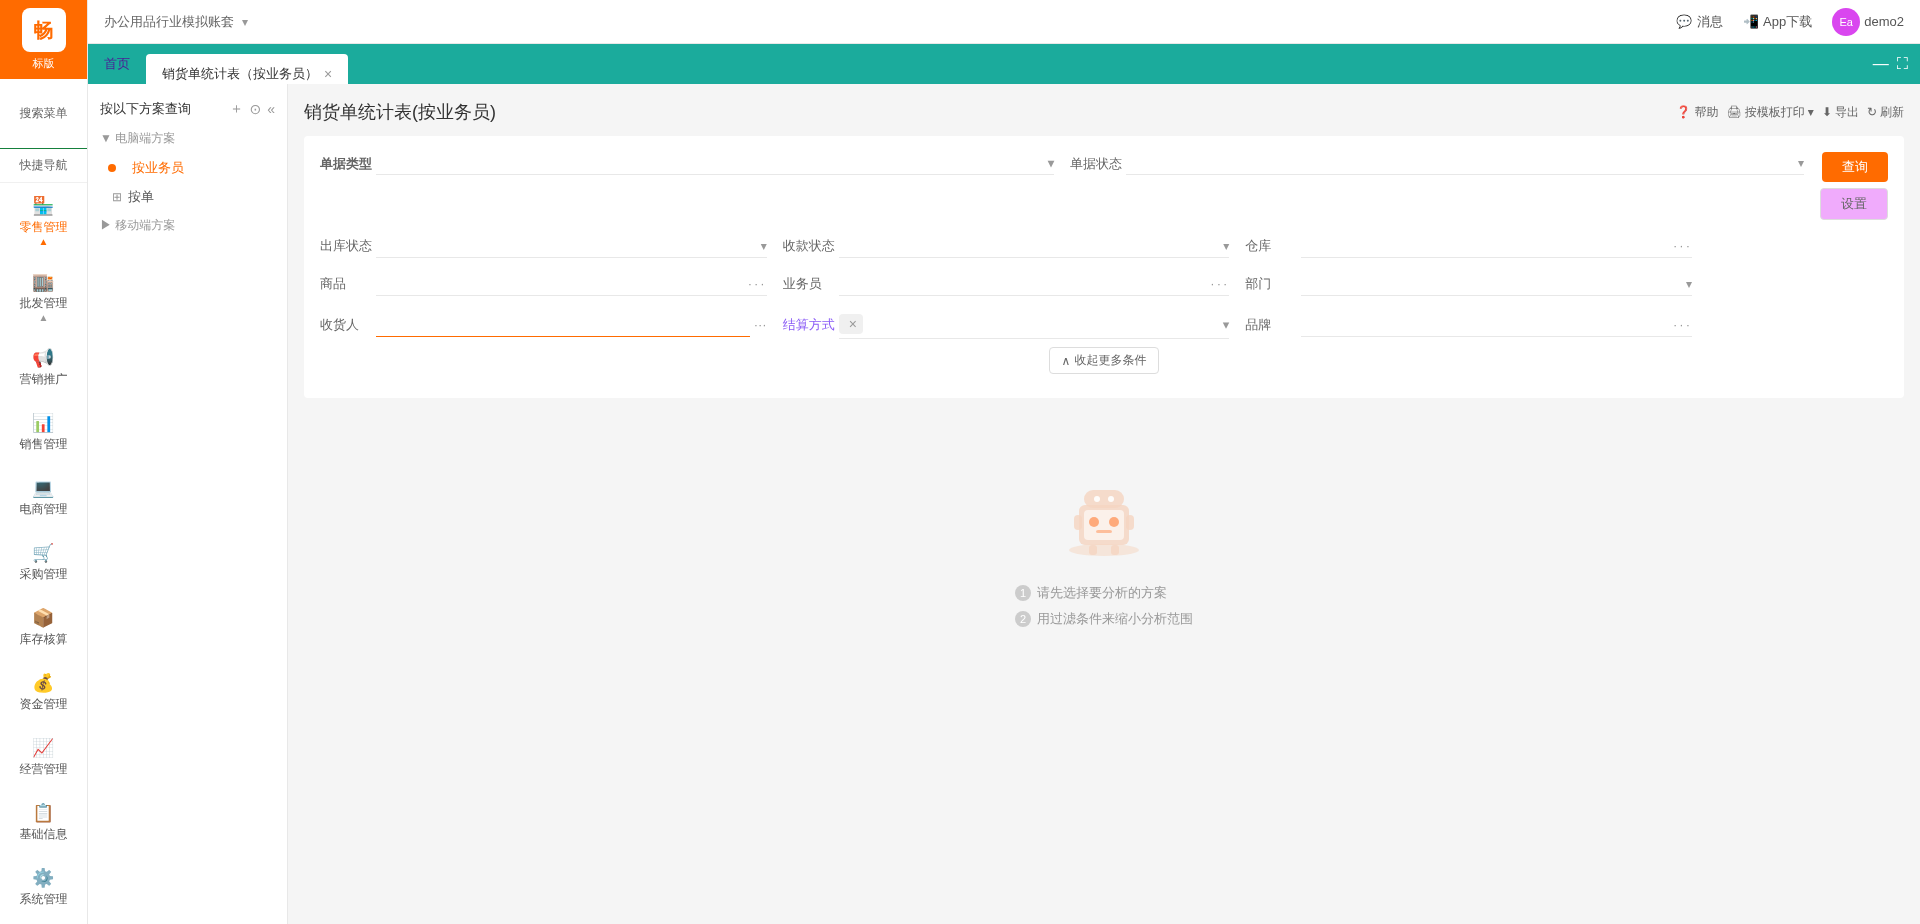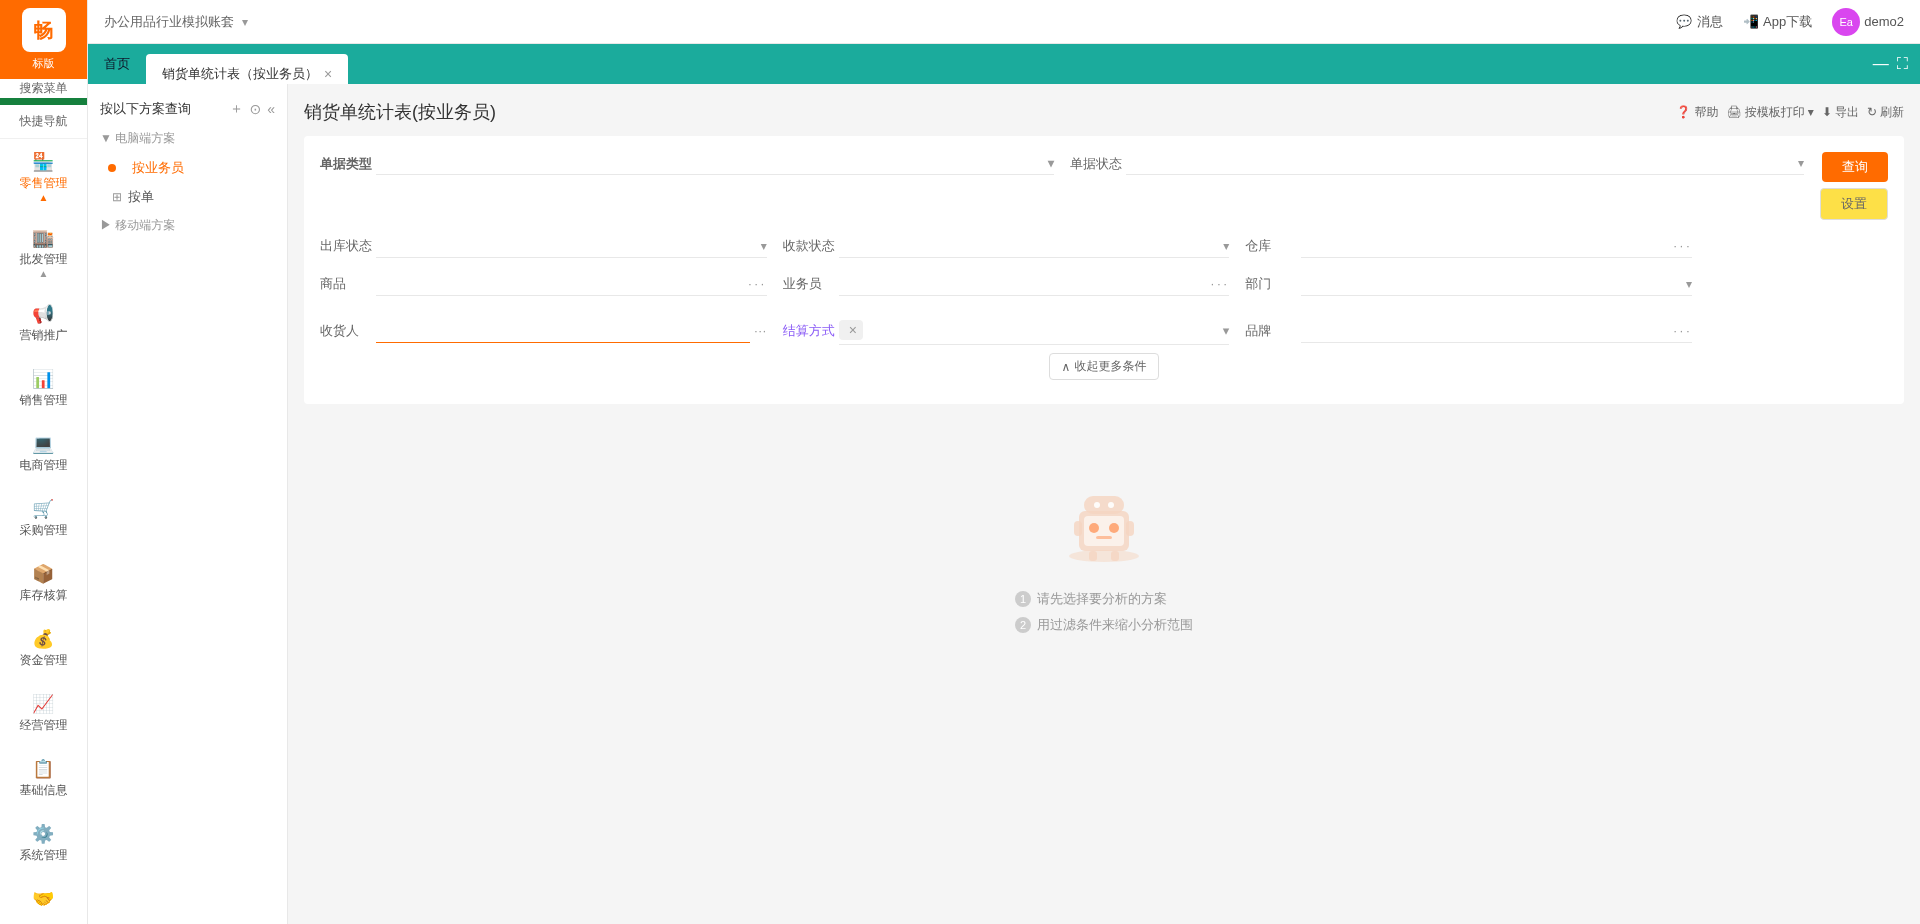--- a/index.html
+++ b/index.html
@@ -4,40 +4,40 @@
   <style>
     * { box-sizing: border-box; margin: 0; padding: 0; }
     body { font-family: "Microsoft YaHei", "PingFang SC", sans-serif; font-size: 13px; background: #f5f5f5; display: flex; height: 924px; overflow: hidden; }
 
     
     .sidebar { width: 88px; background: #fff; display: flex; flex-direction: column; align-items: center; border-right: 1px solid #e8e8e8; flex-shrink: 0; }
     .sidebar-logo { width: 100%; padding: 8px 0; display: flex; flex-direction: column; align-items: center; background: #ff6b00; }
     .sidebar-logo .logo-icon { width: 44px; height: 44px; border-radius: 8px; background: #fff; display: flex; align-items: center; justify-content: center; }
     .sidebar-logo .logo-icon span { font-size: 20px; color: #ff6b00; font-weight: bold; }
     .sidebar-logo .logo-text { color: #fff; font-size: 11px; margin-top: 4px; }
-    .sidebar-search { padding: 1px 8px; width: 100%; text-align: center; color: #666; font-size: 12px; border-bottom: 7px solid #15803d; cursor: pointer; }
+    .sidebar-search { padding: 26px 8px; width: 100%; text-align: center; color: #666; font-size: 12px; border-bottom: 1px solid #15803d; cursor: pointer; }
     .sidebar-nav { padding: 8px 0; width: 100%; text-align: center; color: #666; font-size: 12px; border-bottom: 1px solid #f0f0f0; cursor: pointer; }
     .sidebar-item { width: 100%; padding: 12px 0; display: flex; flex-direction: column; align-items: center; cursor: pointer; color: #555; font-size: 12px; }
     .sidebar-item .icon { font-size: 18px; margin-bottom: 2px; }
     .sidebar-item.active { color: #ff6b00; }
 
     
     .main { flex: 1; display: flex; flex-direction: column; overflow: hidden; }
 
     
     .topbar { height: 44px; background: #fff; display: flex; align-items: center; padding: 0 16px; border-bottom: 1px solid #e8e8e8; justify-content: space-between; }
     .topbar-left { display: flex; align-items: center; gap: 8px; color: #666; font-size: 13px; }
     .topbar-dropdown { font-size: 12px; color: #999; cursor: pointer; }
     .topbar-right { display: flex; align-items: center; gap: 20px; color: #555; font-size: 13px; }
     .topbar-right-item { display: flex; align-items: center; gap: 4px; cursor: pointer; }
     .avatar { width: 28px; height: 28px; border-radius: 50%; background: #d946ef; display: flex; align-items: center; justify-content: center; color: #fff; font-size: 11px; }
 
     
     .tabbar { height: 40px; background: #1bab9c; display: flex; align-items: center; padding: 0 0; }
-    .tab { height: 40px; display: flex; align-items: center; padding: 0 16px; cursor: pointer; color: #0f172a; font-size: 13px; gap: 6px; }
+    .tab { height: 40px; display: flex; align-items: center; padding: 0 16px; cursor: pointer; color: #4c1d95; font-size: 13px; gap: 6px; }
     .tab.home { background: transparent; }
     .tab.active { background: #fff; color: #333; border-radius: 4px 4px 0 0; margin-top: 20px; }
     .tab .close-btn { font-size: 14px; color: #999; cursor: pointer; }
     .tabbar-right { margin-left: auto; display: flex; align-items: center; gap: 8px; padding-right: 12px; }
     .tabbar-right span { color: #fff; font-size: 16px; cursor: pointer; }
 
     
     .content { flex: 1; display: flex; overflow: hidden; background: #f5f5f5; }
 
     
@@ -68,21 +68,21 @@
     .filter-select { flex: 1; border: none; outline: none; font-size: 13px; color: #333; background: transparent; cursor: pointer; display: flex; align-items: center; justify-content: space-between; padding: 4px 0; border-bottom: 1px solid #e8e8e8; }
     .filter-select .dots { color: #999; cursor: pointer; letter-spacing: 2px; }
     .filter-select .caret { color: #999; font-size: 12px; }
     .filter-tag { display: flex; align-items: center; gap: 4px; background: #f0f0f0; border-radius: 4px; padding: 2px 6px; font-size: 12px; color: #333; }
     .filter-tag .tag-close { cursor: pointer; color: #999; font-size: 14px; }
     .collapse-bar { text-align: center; margin: 8px 0; }
     .collapse-btn { display: inline-flex; align-items: center; gap: 4px; color: #666; font-size: 12px; cursor: pointer; border: 1px solid #ddd; border-radius: 4px; padding: 4px 12px; background: #fff; }
 
     
     .btn-orange { background: #ff6b00; color: #fff; border: none; border-radius: 4px; padding: 6px 20px; cursor: pointer; font-size: 13px; }
-    .btn-outline { background: #fde047; color: #666; border: 1px solid #ddd; border-radius: 4px; padding: 6px 20px; cursor: pointer; font-size: 13px; }
+    .btn-outline { background: #f0abfc; color: #666; border: 1px solid #ddd; border-radius: 4px; padding: 6px 20px; cursor: pointer; font-size: 13px; }
 
     
     .empty-state { display: flex; flex-direction: column; align-items: center; justify-content: center; padding: 60px 0; }
     .empty-icon { width: 100px; height: 90px; position: relative; margin-bottom: 20px; }
     .empty-steps { color: #999; font-size: 13px; line-height: 2; }
     .empty-steps p { display: flex; align-items: center; gap: 6px; }
     .step-num { width: 16px; height: 16px; border-radius: 50%; background: #ccc; color: #fff; font-size: 11px; display: inline-flex; align-items: center; justify-content: center; }
 
     .query-btn-area { display: flex; flex-direction: column; gap: 6px; align-items: flex-end; }
   </style>
@@ -306,21 +306,21 @@
           <div style="flex:1; display:flex; align-items:center;">
             <span style="color:#666;width:56px;flex-shrink:0;font-size:13px;">部门</span>
             <div class="filter-select" style="flex:1;">
               <span></span>
               <span class="caret">▾</span>
             </div>
           </div>
           <div style="width:180px;"></div>
         </div>
 
-        <div style="display:flex; align-items:center; gap:16px; margin-top:20px;">
+        <div style="display:flex; align-items:center; gap:16px; margin-top:14px;">
           <div style="flex:1; display:flex; align-items:center;">
             <span style="color:#666;width:56px;flex-shrink:0;font-size:13px;">收货人</span>
             <input class="filter-input orange-border" type="text" value="" style="">
             <span style="color:#999;cursor:pointer;margin-left:4px;">···</span>
           </div>
           <div style="flex:1; display:flex; align-items:center;">
             <span style="color:#8b5cf6;width:56px;flex-shrink:0;font-size:13px;">结算方式</span>
             <div style="flex:1; display:flex; align-items:center; border-bottom:1px solid #e8e8e8; padding:4px 0;">
               <div class="filter-tag">
                 <span></span>

